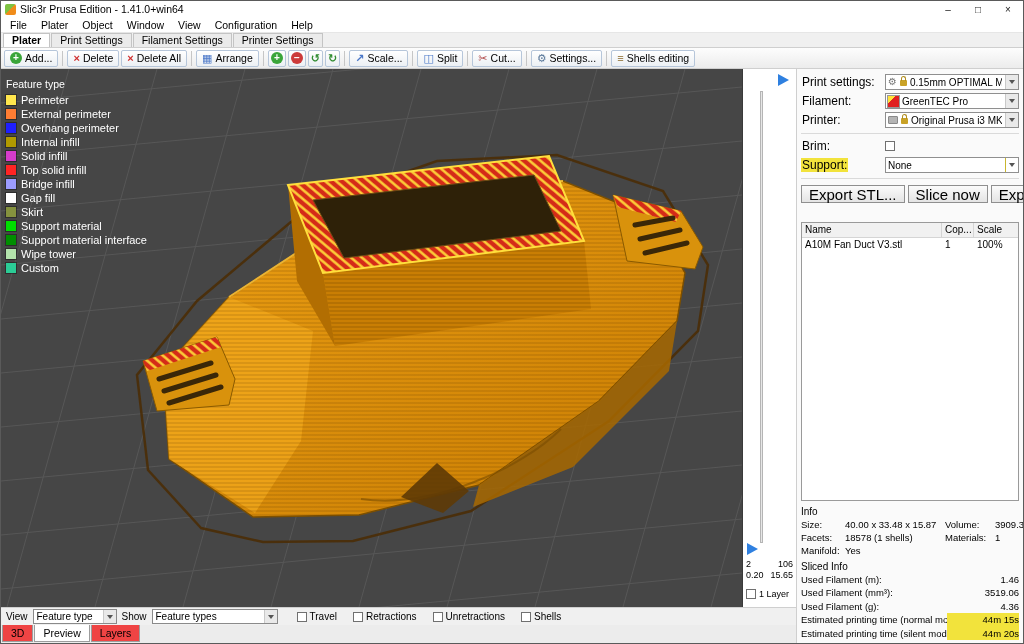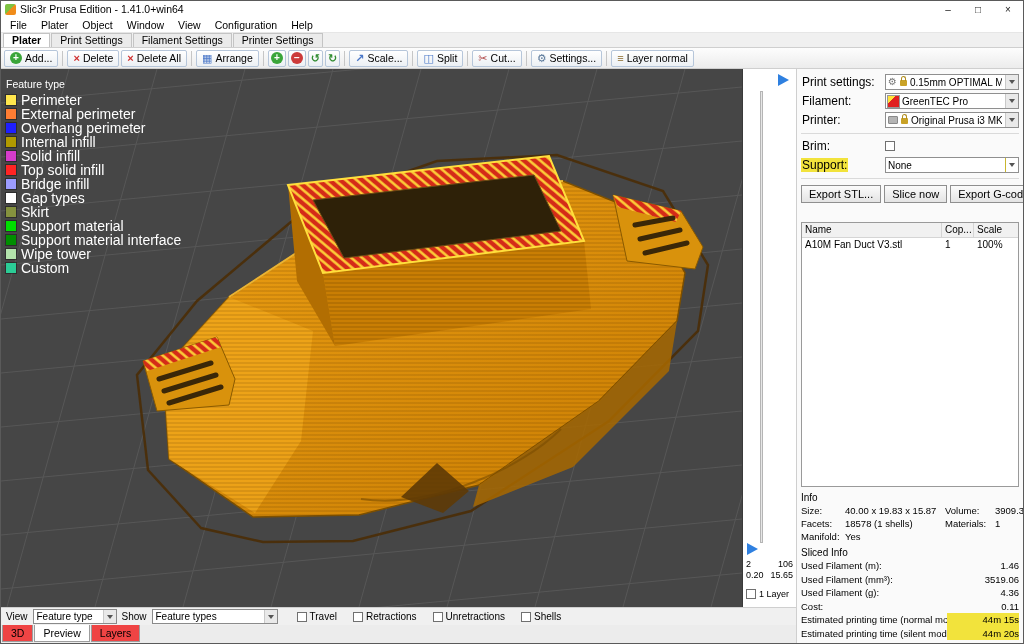--- a/index.html
+++ b/index.html
@@ -36,21 +36,21 @@
   .left-col{width:795px;flex:none;display:flex;flex-direction:column}
   .view-row{height:538px;display:flex;flex:none}
   .viewport{width:741px;height:538px;position:relative;background:#464646;flex:none;overflow:hidden}
   .viewport svg{position:absolute;left:0;top:0}
 
   
   .legend{position:absolute;left:5px;top:9px;color:#fff;z-index:2}
   .legend-title{font-size:10.5px;margin-bottom:3px}
   .legend-item{display:flex;align-items:center;gap:5px;height:14px}
   .swatch{width:10px;height:10px;flex:none;outline:1px solid rgba(0,0,0,.35)}
-  .legend-label{font-size:14px;white-space:nowrap}
+  .legend-label{font-size:11px;white-space:nowrap}
 
   
   .slider-col{flex:1;background:#fff;position:relative;border-left:1px solid #3a3a3a}
   .sl-arrow-top{position:absolute;top:5px;right:7px;width:0;height:0;border-top:6px solid transparent;border-bottom:6px solid transparent;border-left:11px solid #2f80e0}
   .sl-track{position:absolute;left:17px;top:22px;bottom:64px;width:3px;background:#e6e6e6;border:1px solid #b5b5b5}
   .sl-arrow-bottom{position:absolute;bottom:52px;left:4px;width:0;height:0;border-top:6px solid transparent;border-bottom:6px solid transparent;border-left:11px solid #2f80e0}
   .sl-nums{position:absolute;bottom:26px;left:3px;right:3px;font-size:9px}
   .sl-nums .r{display:flex;justify-content:space-between;line-height:11px}
   .one-layer{position:absolute;bottom:8px;left:3px;display:flex;align-items:center;gap:3px;font-size:9px;white-space:nowrap}
   .checkbox{width:10px;height:10px;border:1px solid #707070;background:#fff;flex:none;display:inline-block}
@@ -79,21 +79,21 @@
   .cbtn{width:13px;height:100%;border-left:1px solid #c9c9c9;background:#e9e9e9;display:flex;align-items:center;justify-content:center;flex:none}
   .combo.hl .cbtn{background:transparent;border-left-color:#c9b62e}
   .tri{width:0;height:0;border-left:3px solid transparent;border-right:3px solid transparent;border-top:4px solid #555}
   .gear{font-size:10px;color:#777;line-height:1;flex:none}
   .lock{width:7px;height:6px;background:#c9a227;border-radius:1px;position:relative;flex:none;margin-top:2px}
   .lock:before{content:'';position:absolute;left:1px;top:-4px;width:3px;height:4px;border:1px solid #b08d1e;border-bottom:none;border-radius:3px 3px 0 0}
   .filament-swatch{width:11px;height:11px;flex:none;background:linear-gradient(135deg,#ffe23a 0 32%,#e02020 32%);outline:1px solid #999}
   .printer-icon{width:10px;height:8px;flex:none;background:#b5b5b5;border:1px solid #8a8a8a;border-radius:1px}
   .psep{border-top:1px solid #dadada;margin:3px 0;flex:none}
   .pbtns{display:flex;gap:3px;margin:3px 0 4px;flex:none}
-  .pbtn{height:18px;padding:0 7px;border:1px solid #8f8f8f;background:linear-gradient(#fbfbfb,#e4e4e4);display:flex;align-items:center;font-size:11px;white-space:nowrap}
+  .pbtn{height:18px;padding:0 7px;border:1px solid #8f8f8f;background:linear-gradient(#fbfbfb,#e4e4e4);display:flex;align-items:center;font-size:15px;white-space:nowrap}
 
   .obj-table{border:1px solid #9a9a9a;background:#fff;flex:1;min-height:100px;margin:15px 0 4px;display:flex;flex-direction:column;font-size:10px;overflow:hidden}
   .ot-head{display:flex;background:#f1f1f1;border-bottom:1px solid #d5d5d5;height:15px;flex:none}
   .ot-h{padding:1px 3px;border-right:1px solid #d5d5d5;overflow:hidden;white-space:nowrap}
   .ot-row{display:flex;height:15px;flex:none}
   .ot-c{padding:1px 3px;white-space:nowrap;overflow:hidden}
   .c-name{flex:1;min-width:0}
   .c-cop{width:32px;flex:none}
   .c-scale{width:44px;flex:none;border-right:none}
 
@@ -185,21 +185,21 @@
         <span class="tlabel">Cut...</span>
       </div>
       <div class="tsep"></div>
       <div class="tbtn">
         <span class="ticon" style="color: rgb(90, 120, 154);">⚙</span>
         <span class="tlabel">Settings...</span>
       </div>
       <div class="tsep"></div>
       <div class="tbtn">
         <span class="ticon" style="color: rgb(138, 106, 42);">≡</span>
-        <span class="tlabel">Layer normal</span>
+        <span class="tlabel">Shells editing</span>
       </div>
     </div>
 
   <div class="main">
     <div class="left-col">
       <div class="view-row">
 
         <div class="viewport">
           <svg width="741" height="538" viewBox="0 0 741 538">
             <defs>
@@ -309,21 +309,21 @@
                 <div class="legend-item">
                   <span class="swatch" style="background: rgb(255, 36, 36);"></span>
                   <span class="legend-label">Top solid infill</span>
                 </div>
                 <div class="legend-item">
                   <span class="swatch" style="background: rgb(156, 156, 255);"></span>
                   <span class="legend-label">Bridge infill</span>
                 </div>
                 <div class="legend-item">
                   <span class="swatch" style="background: rgb(255, 255, 255);"></span>
-                  <span class="legend-label">Gap types</span>
+                  <span class="legend-label">Gap fill</span>
                 </div>
                 <div class="legend-item">
                   <span class="swatch" style="background: rgb(133, 146, 62);"></span>
                   <span class="legend-label">Skirt</span>
                 </div>
                 <div class="legend-item">
                   <span class="swatch" style="background: rgb(0, 224, 0);"></span>
                   <span class="legend-label">Support material</span>
                 </div>
                 <div class="legend-item">
@@ -479,21 +479,21 @@
               <div class="ot-c c-name">A10M Fan Duct V3.stl</div>
               <div class="ot-c c-cop">1</div>
               <div class="ot-c c-scale">100%</div>
             </div>
           </div>
       </div>
 
       <div class="info-title">Info</div>
       <div class="info-grid">
         <span>Size:</span>
-        <span>40.00 x 19.83 x 15.87</span>
+        <span>40.00 x 33.48 x 15.87</span>
         <span>Volume:</span>
         <span>3909.34</span>
         <span>Facets:</span>
         <span>18578 (1 shells)</span>
         <span>Materials:</span>
         <span>1</span>
         <span>Manifold:</span>
         <span>Yes</span>
         <span></span>
           <span></span>
@@ -508,24 +508,20 @@
             </div>
             <div class="si-row">
               <span class="si-label">Used Filament (mm³):</span>
               <span class="si-value">3519.06</span>
             </div>
             <div class="si-row">
               <span class="si-label">Used Filament (g):</span>
               <span class="si-value">4.36</span>
             </div>
             <div class="si-row">
-              <span class="si-label">Cost:</span>
-              <span class="si-value">0.11</span>
-            </div>
-            <div class="si-row">
               <span class="si-label">Estimated printing time (normal mode):</span>
               <span class="si-value hl">44m 15s</span>
             </div>
             <div class="si-row">
               <span class="si-label">Estimated printing time (silent mode):</span>
               <span class="si-value hl">44m 20s</span>
             </div>
           </div>
       </div>
     </div>

